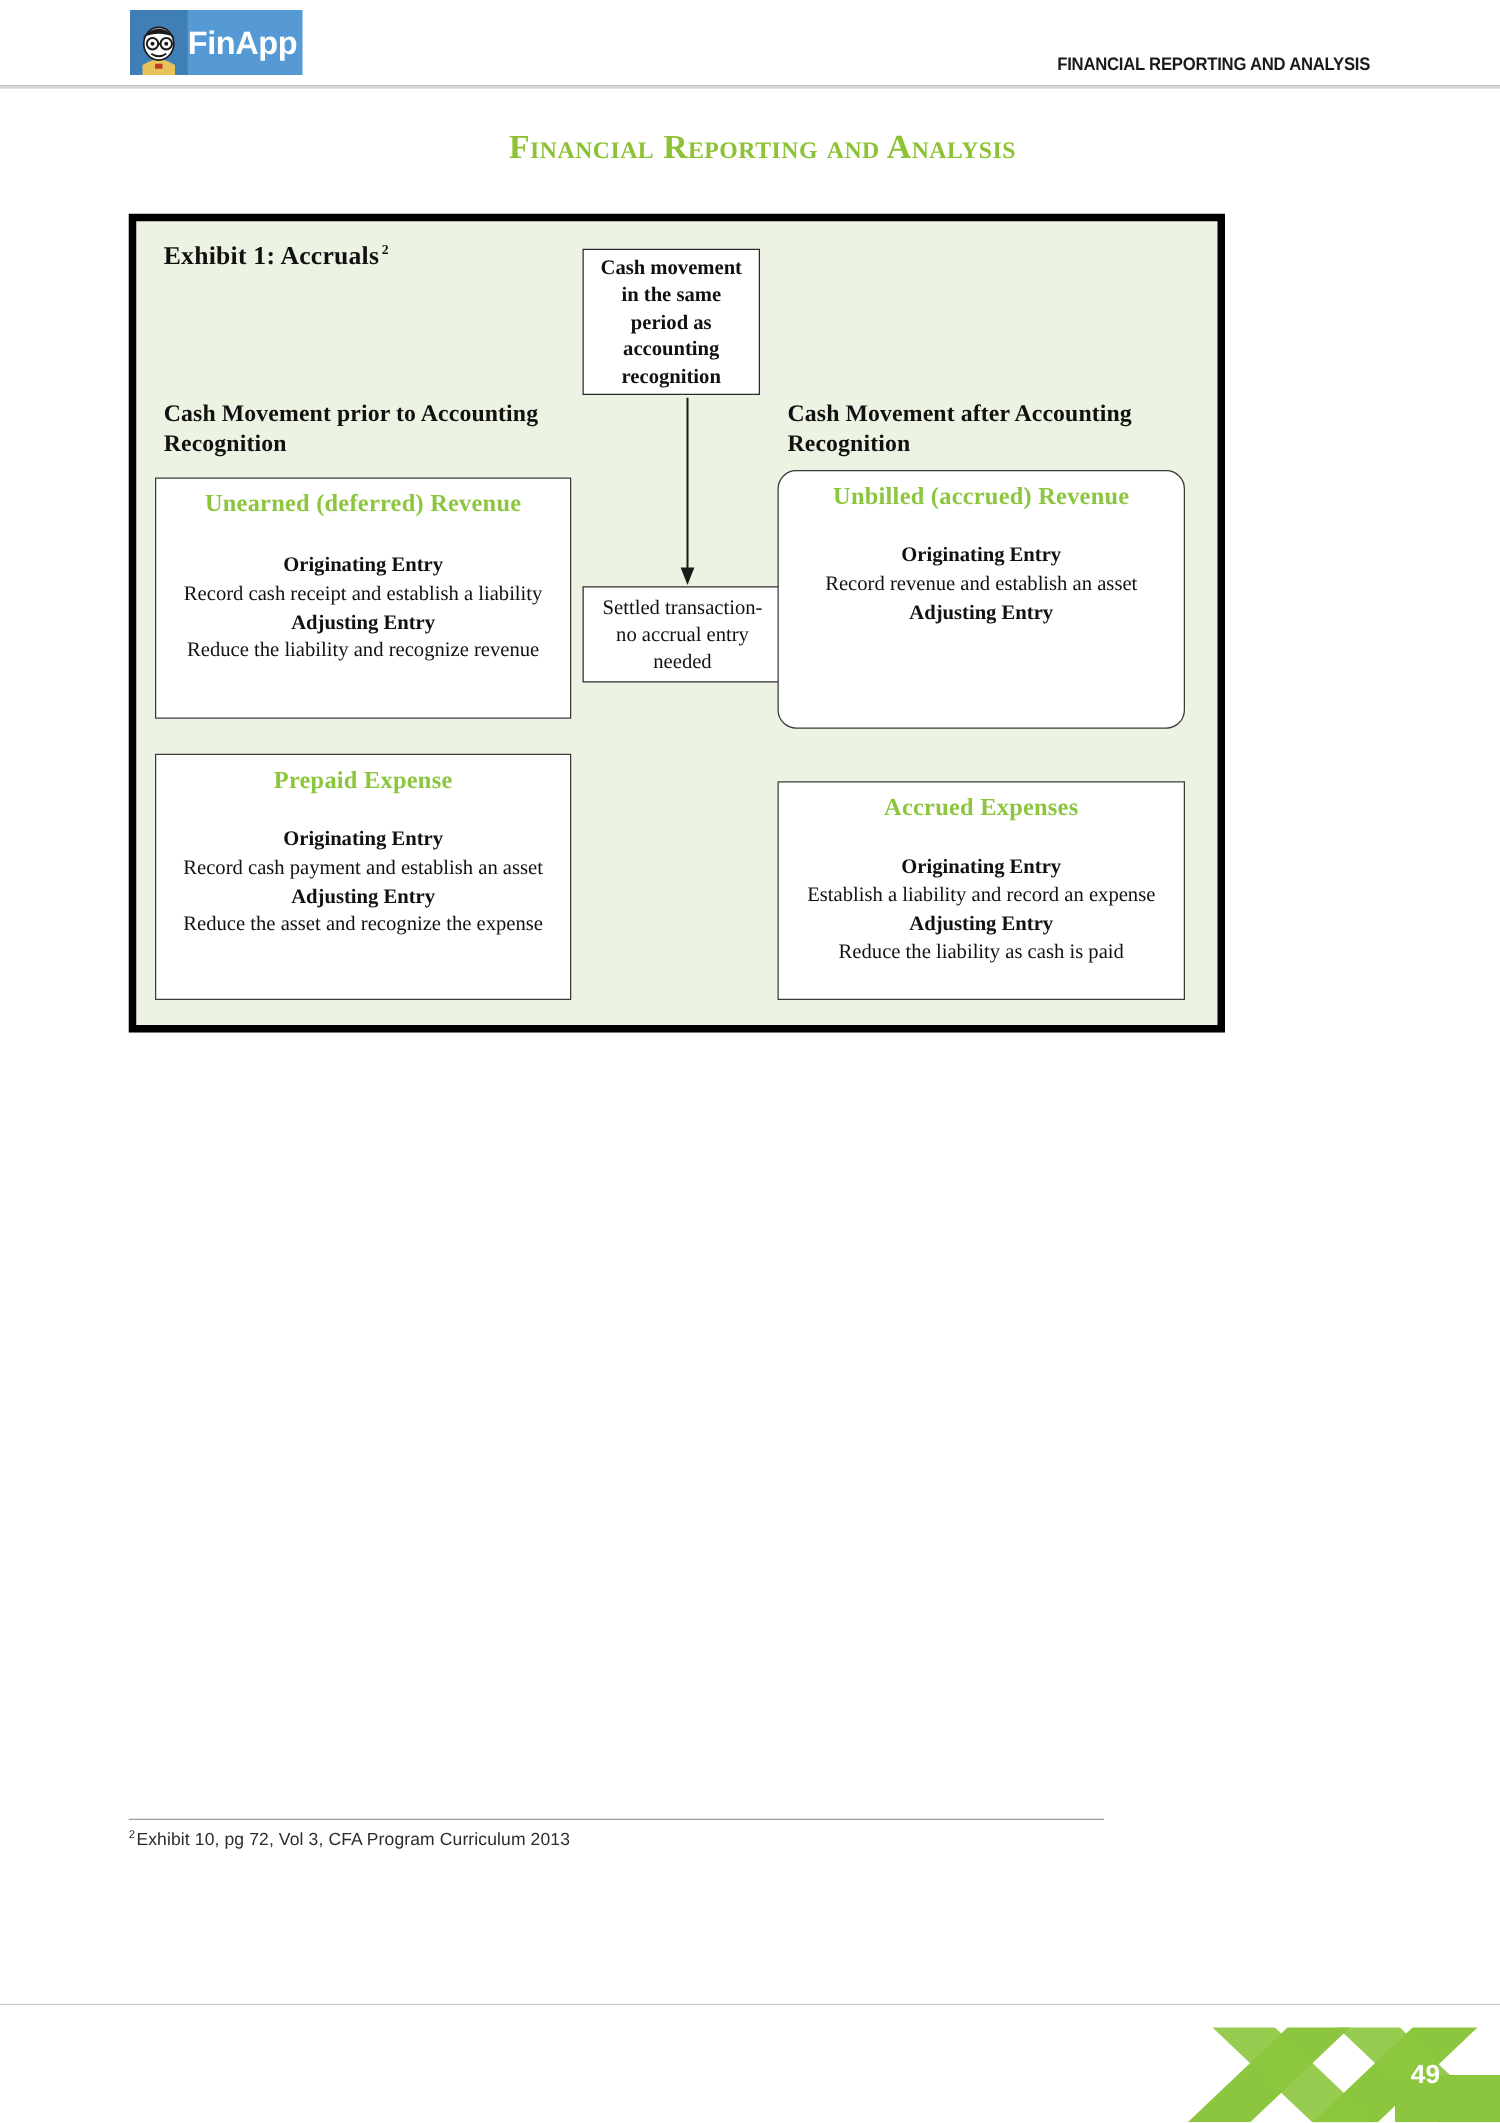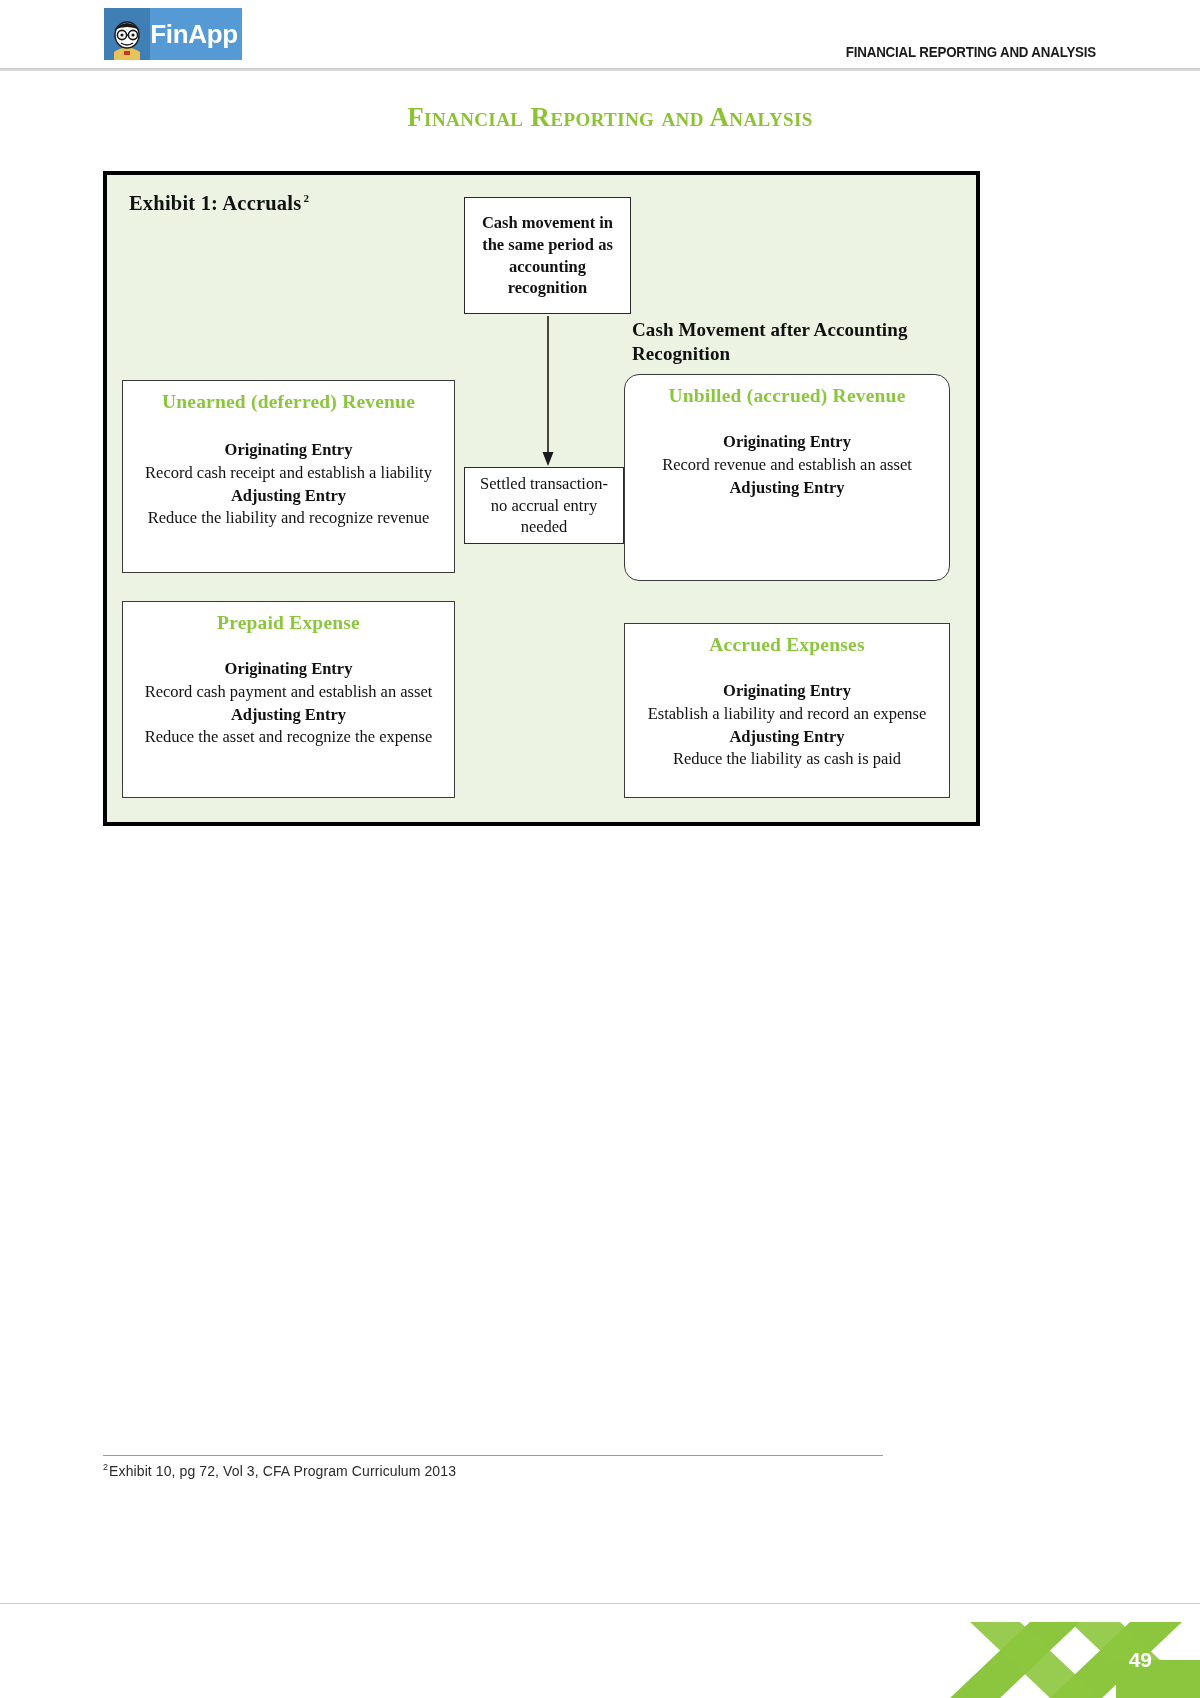--- a/index.html
+++ b/index.html
@@ -83,21 +83,21 @@
   }
 
   
   .exhibit {
     position: absolute;
     left: 103px;
     top: 171px;
     width: 877px;
     height: 655px;
     background: #edf3e2;
-    border: 4px solid #000000;
+    border: 6px solid #000000;
   }
   .exhibit-title {
     position: absolute;
     left: 22px;
     top: 17px;
     font-size: 20.5px;
     font-weight: bold;
     color: #111;
     letter-spacing: 0.2px;
   }
@@ -106,21 +106,21 @@
     font-weight: bold;
     vertical-align: super;
     margin-left: 2px;
   }
 
   
   .center-box {
     position: absolute;
     left: 357px;
     top: 22px;
-    width: 167px;
+    width: 142px;
     height: 117px;
     background: #ffffff;
     border: 1.5px solid #2a2a2a;
     display: flex;
     align-items: center;
     justify-content: center;
     text-align: center;
     font-size: 16.5px;
     font-weight: bold;
     line-height: 1.32;
@@ -286,20 +286,21 @@
 
   <div class="flow-arrow">
     <svg width="14" height="150" viewBox="0 0 14 150">
       <line x1="7" y1="0" x2="7" y2="139" stroke="#1a1a1a" stroke-width="1.6"></line>
       <path d="M7 150 L1.5 136 L12.5 136 Z" fill="#1a1a1a"></path>
     </svg>
   </div>
 
   <div class="center-box-2">Settled transaction- no accrual entry needed</div>
 
+  <div class="col-heading left">Cash Movement prior to Accounting Recognition</div>
   <div class="col-heading right">Cash Movement after Accounting Recognition</div>
 
   <div class="concept unearned">
     <div class="concept-title">Unearned (deferred) Revenue</div>
     <div class="concept-body">
       <span class="lbl">Originating Entry</span>
       <span class="txt">Record cash receipt and establish a liability</span>
       <span class="lbl">Adjusting Entry</span>
       <span class="txt">Reduce the liability and recognize revenue</span>
     </div>

